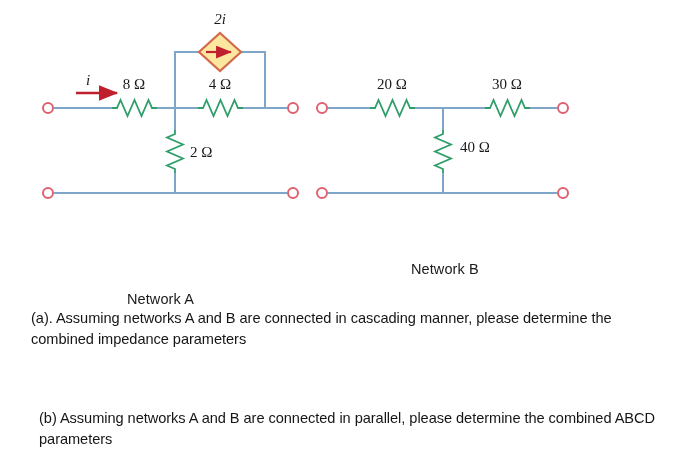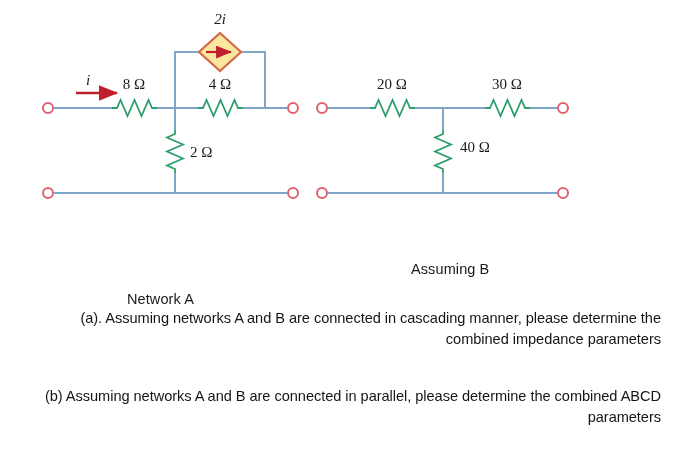--- a/index.html
+++ b/index.html
@@ -33,24 +33,23 @@
   #cap-b { left: 411px; top: 261px; }
   .qblock {
     position: absolute;
     left: 31px;
     width: 630px;
     font-family: "Liberation Sans", sans-serif;
     font-size: 14.6px;
     line-height: 1.42;
     color: #151515;
     letter-spacing: -0.05px;
-    text-align: right;
   }
   #q-a { top: 308px; }
-  #q-b { top: 386px; }
+  #q-b { top: 408px; margin-left: 8px; }
   .ohm-label {
     font-family: "Liberation Serif", serif;
     font-size: 15px;
     fill: #1a1a1a;
   }
   .italic-label {
     font-family: "Liberation Serif", serif;
     font-style: italic;
     font-size: 15px;
     fill: #1a1a1a;
@@ -142,16 +141,16 @@
     <path d="M328,193 L557,193" stroke="#7fa6c8" stroke-width="2" fill="none"></path>
 
     <circle cx="322" cy="108" r="5" fill="#ffffff" stroke="#e06070" stroke-width="2"></circle>
     <circle cx="322" cy="193" r="5" fill="#ffffff" stroke="#e06070" stroke-width="2"></circle>
     <circle cx="563" cy="108" r="5" fill="#ffffff" stroke="#e06070" stroke-width="2"></circle>
     <circle cx="563" cy="193" r="5" fill="#ffffff" stroke="#e06070" stroke-width="2"></circle>
   </g>
 </svg>
 
 <div class="cap" id="cap-a">Network A</div>
-<div class="cap" id="cap-b">Assuming B</div>
+<div class="cap" id="cap-b">Network B</div>
 
 <div class="qblock" id="q-a">(a). Assuming networks A and B are connected in cascading manner, please determine the combined impedance parameters</div>
 <div class="qblock" id="q-b">(b)  Assuming networks A and B are connected in parallel, please determine the combined ABCD parameters</div>
 
 </body></html>

